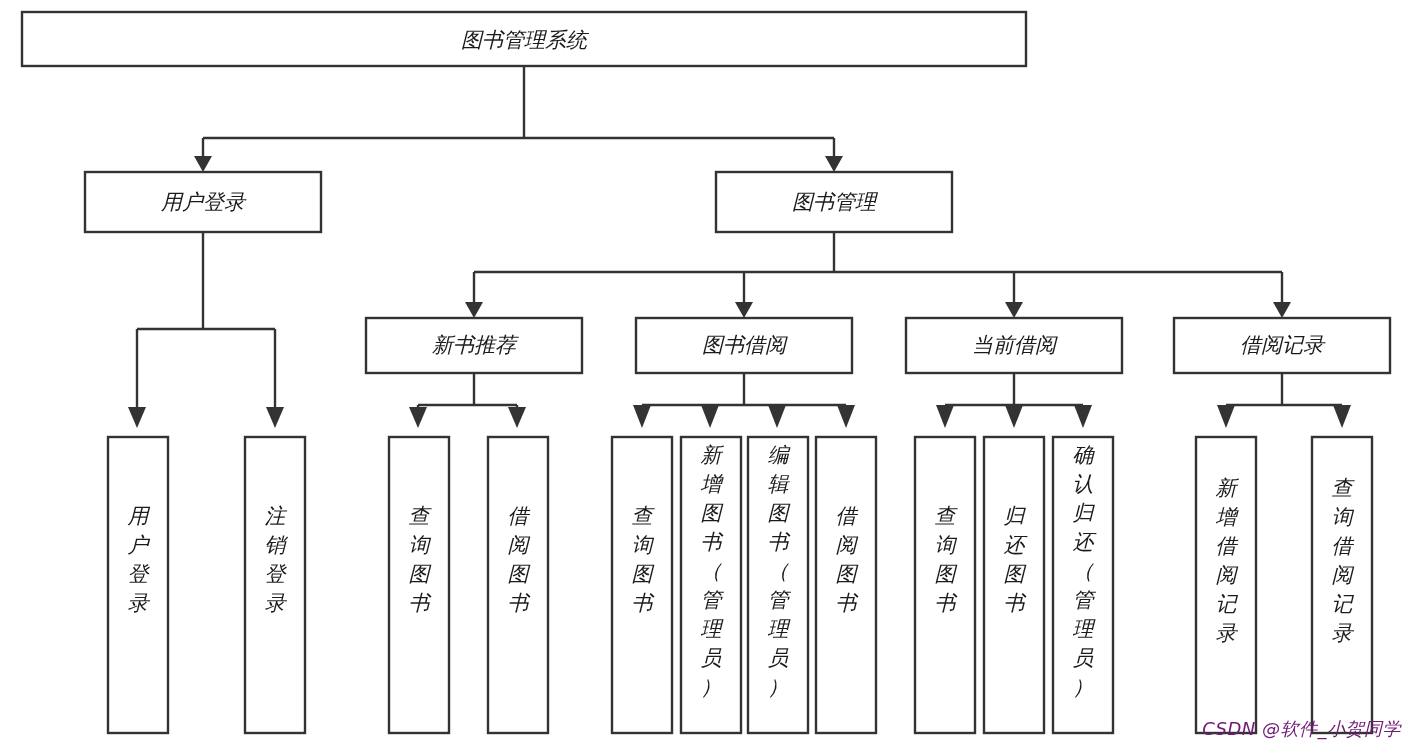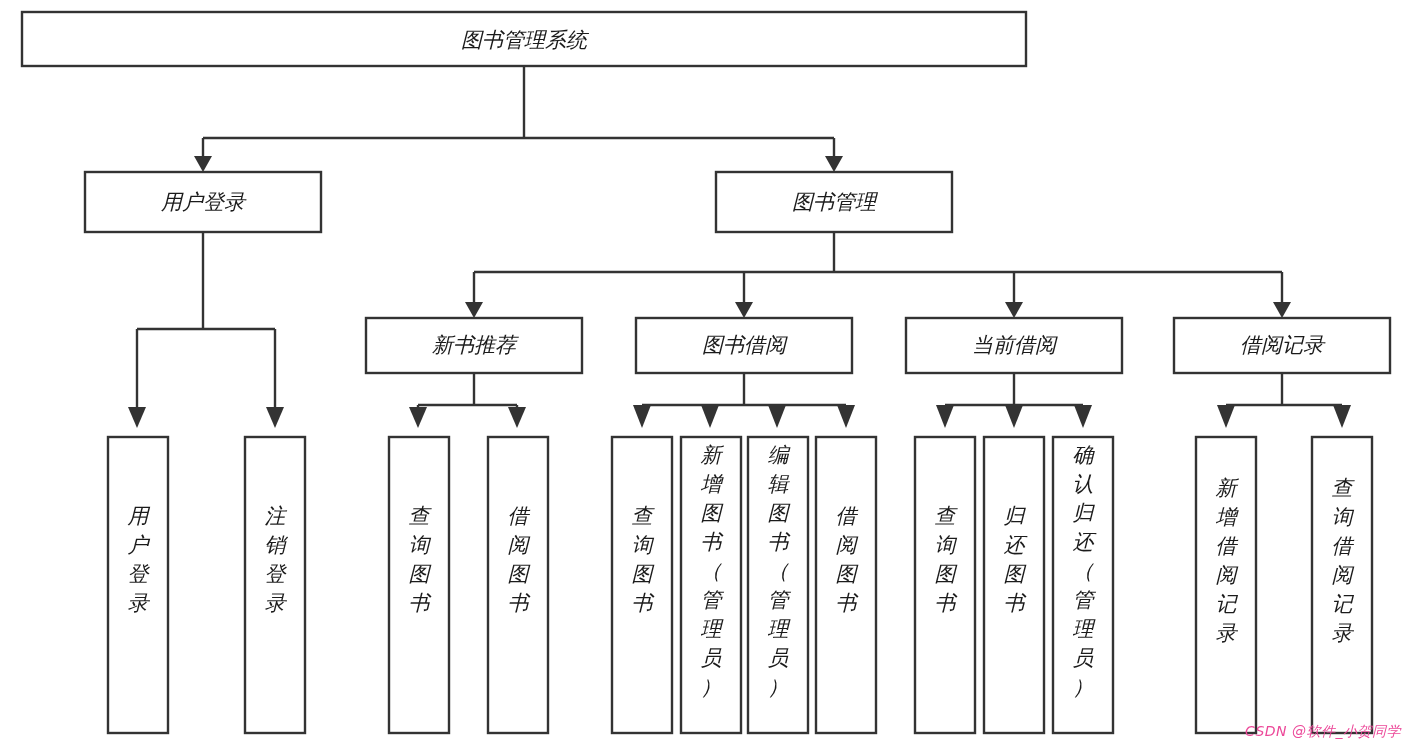--- a/index.html
+++ b/index.html
@@ -54,22 +54,22 @@
   }
   .arrow-head {
     fill: #333333;
     stroke: none;
   }
   .watermark {
     position: absolute;
     right: 8px;
     bottom: 6px;
     font-family: "DejaVu Sans", "Liberation Sans", sans-serif;
-    font-size: 14px;
-    color: #ec4899;
+    font-size: 18px;
+    color: #701a75;
     letter-spacing: 0.5px;
     white-space: nowrap;
     user-select: none;
   }
 </style>
 </head>
 <body>
 
 <div id="diagram-root">
   <svg class="flowchart" viewBox="0 0 1405 747" xmlns="http://www.w3.org/2000/svg">

